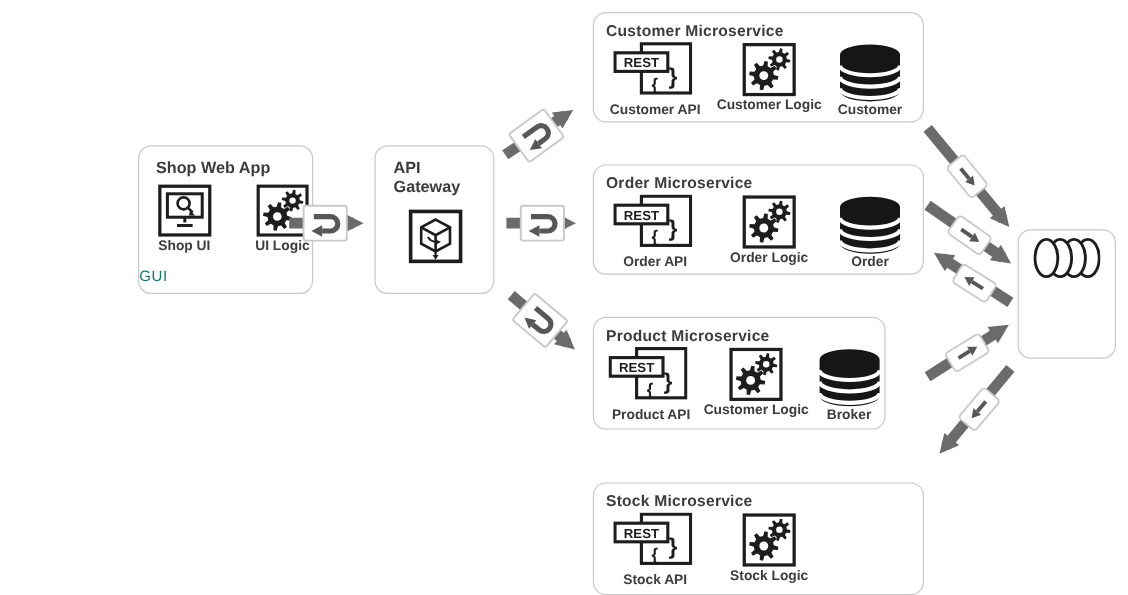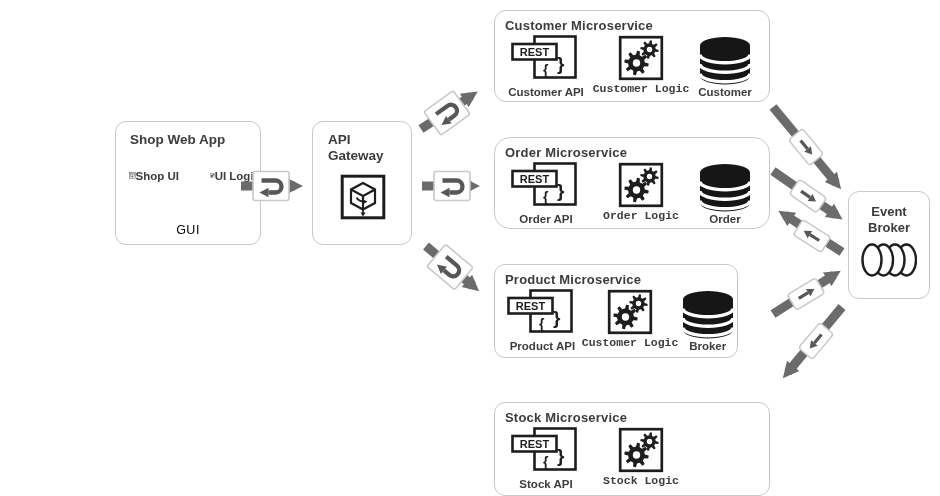--- a/index.html
+++ b/index.html
@@ -4,29 +4,29 @@
 <style>
   html,body{margin:0;padding:0;background:#fff;}
   .canvas{position:relative;width:940px;height:496px;background:#fff;overflow:hidden;
           font-family:"Liberation Sans",sans-serif;color:#3c3c3c;}
   .box{position:absolute;background:#fff;border:1.6px solid #c9c9c9;border-radius:11px;box-sizing:border-box;z-index:1;}
   .ms-title{font-size:13px;font-weight:bold;margin:7px 0 0 10px;white-space:nowrap;letter-spacing:.2px;}
   .comp-row{display:flex;align-items:flex-start;padding-left:8px;margin-top:2px;}
   .comp{display:flex;flex-direction:column;align-items:center;}
   .comp-label{font-size:11.5px;font-weight:bold;margin-top:1px;white-space:nowrap;}
   .c-api{width:86px;}
-  .c-logic{width:104px;font-family:Liberation Mono, monospace;}
+  .c-logic{width:104px;}
   .c-db{width:64px;}
   .rest-svg{margin-left:-5px;}
   .shop-title{font-size:13.5px;font-weight:bold;margin:10px 0 0 14px;white-space:nowrap;}
   .shop-row{display:flex;padding-left:13px;margin-top:6px;}
-  .shop-col{width:50px;display:flex;flex-direction:row;align-items:center;}
+  .shop-col{width:50px;display:flex;flex-direction:column;align-items:center;}
   .shop-gap{width:33px;}
-  .shop-footer{position:absolute;bottom:7px;left:0;width:100%;text-align:center;
-               font-size:12.5px;color:#000000;letter-spacing:.5px;}
+  .shop-footer{position:absolute;bottom:7px;left:0;width:100%;
+               font-size:12.5px;color:#0f766e;letter-spacing:.5px;}
   .gw-title{font-size:13.5px;font-weight:bold;margin:10px 0 0 15px;line-height:1.2;}
   .gw-icon{position:absolute;left:27px;top:52px;}
   .eb-title{font-size:13px;font-weight:bold;text-align:center;margin-top:12px;line-height:1.25;}
   .eb-icon{display:block;margin:5px auto 0 auto;}
   .overlay{position:absolute;left:0;top:0;z-index:5;pointer-events:none;}
   svg text{font-family:"Liberation Sans",sans-serif;}
 </style>
 </head>
 <body>
 
@@ -70,21 +70,21 @@
       <rect x="2.2" y="2.2" width="41.6" height="41.6" fill="#fff" stroke="#1d1d1d" stroke-width="3"></rect>
       <polygon points="23,9 35,15.5 35,29 23,35.5 11,29 11,15.5" fill="#fff" stroke="#1d1d1d" stroke-width="2.2"></polygon>
       <path d="M11,15.5 L23,22 L35,15.5 M23,22 V35.5" stroke="#1d1d1d" stroke-width="2.2" fill="none"></path>
       <path d="M16.5,23.5 q3,4.5 7.5,3.8" stroke="#1d1d1d" stroke-width="1.8" fill="none"></path>
       <polygon points="23,25.5 27.5,27.5 23.5,30" fill="#1d1d1d"></polygon>
       <path d="M23,36 v3" stroke="#1d1d1d" stroke-width="1.8"></path>
       <polygon points="20.5,38.5 25.5,38.5 23,42.5" fill="#1d1d1d"></polygon>
     </svg>
   </div>
 
-  <div class="box" style="left:494px;top:10px;width:276px;height:92px;border-radius:12px;">
+  <div class="box" style="left:494px;top:10px;width:276px;height:92px;">
     <div class="ms-title">Customer Microservice</div>
     <div class="comp-row">
       <div class="comp c-api">
         <svg class="rest-svg" width="66" height="50" viewBox="0 0 66 50">
           <rect x="23.5" y="1.5" width="41" height="41" fill="#fff" stroke="#1d1d1d" stroke-width="2.6"></rect>
           <text x="32" y="40" font-size="14" font-weight="bold" fill="#1d1d1d">{</text>
           <text x="46" y="35" font-size="19" font-weight="bold" fill="#1d1d1d">}</text>
           <rect x="1.5" y="9" width="44" height="15.5" fill="#fff" stroke="#1d1d1d" stroke-width="2.6"></rect>
           <text x="23.5" y="21" font-size="11" font-weight="bold" fill="#1d1d1d" text-anchor="middle">REST</text>
         </svg>
@@ -105,21 +105,21 @@
           <path d="M1,10.5 a25,8.5 0 0 1 50,0 V41 a25,8.5 0 0 1 -50,0 Z" fill="#161616"></path>
           <path d="M1,19.5 a25,8.2 0 0 0 50,0" stroke="#fff" stroke-width="3.4" fill="none"></path>
           <path d="M1,29 a25,8.2 0 0 0 50,0" stroke="#fff" stroke-width="3.4" fill="none"></path>
           <path d="M1,38.5 a25,8.2 0 0 0 50,0" stroke="#fff" stroke-width="3.4" fill="none"></path>
         </svg>
         <span class="comp-label">Customer</span>
       </div>
     </div>
   </div>
 
-  <div class="box" style="left:494px;top:137px;width:276px;height:92px;border-radius:16px;">
+  <div class="box" style="left:494px;top:137px;width:276px;height:92px;">
     <div class="ms-title">Order Microservice</div>
     <div class="comp-row">
       <div class="comp c-api">
         <svg class="rest-svg" width="66" height="50" viewBox="0 0 66 50">
           <rect x="23.5" y="1.5" width="41" height="41" fill="#fff" stroke="#1d1d1d" stroke-width="2.6"></rect>
           <text x="32" y="40" font-size="14" font-weight="bold" fill="#1d1d1d">{</text>
           <text x="46" y="35" font-size="19" font-weight="bold" fill="#1d1d1d">}</text>
           <rect x="1.5" y="9" width="44" height="15.5" fill="#fff" stroke="#1d1d1d" stroke-width="2.6"></rect>
           <text x="23.5" y="21" font-size="11" font-weight="bold" fill="#1d1d1d" text-anchor="middle">REST</text>
         </svg>
@@ -202,24 +202,20 @@
             <circle cx="18.5" cy="28" r="3.7" fill="#fff"></circle>
           <polygon fill="#1d1d1d" points="31.93,5.31 34.07,5.67 33.87,8.77 35.60,9.85 38.30,8.31 39.56,10.07 37.23,12.13 37.69,14.11 40.69,14.93 40.33,17.07 37.23,16.87 36.15,18.60 37.69,21.30 35.93,22.56 33.87,20.23 31.89,20.69 31.07,23.69 28.93,23.33 29.13,20.23 27.40,19.15 24.70,20.69 23.44,18.93 25.77,16.87 25.31,14.89 22.31,14.07 22.67,11.93 25.77,12.13 26.85,10.40 25.31,7.70 27.07,6.44 29.13,8.77 31.11,8.31"></polygon>
             <circle cx="31.5" cy="14.5" r="2.7" fill="#fff"></circle>
         </svg>
         <span class="comp-label">Stock Logic</span>
       </div>
     </div>
   </div>
 
   <div class="box" style="left:848px;top:191px;width:82px;height:108px;">
-    <div class="eb-title">
-      <div>Event</div>
-      <div>Broker</div>
-    </div>
     <svg class="eb-icon" width="56" height="36" viewBox="0 0 56 36">
       <ellipse cx="45.5" cy="18" rx="9.5" ry="15.5" fill="#fff" stroke="#1d1d1d" stroke-width="2.4"></ellipse>
       <ellipse cx="34" cy="18" rx="9.5" ry="15.5" fill="#fff" stroke="#1d1d1d" stroke-width="2.4"></ellipse>
       <ellipse cx="22.5" cy="18" rx="9.5" ry="15.5" fill="#fff" stroke="#1d1d1d" stroke-width="2.4"></ellipse>
       <ellipse cx="11" cy="18" rx="9.5" ry="15.5" fill="#fff" stroke="#1d1d1d" stroke-width="2.4"></ellipse>
     </svg>
   </div>
 
   <svg class="overlay" width="940" height="496" viewBox="0 0 940 496">
     <defs>

